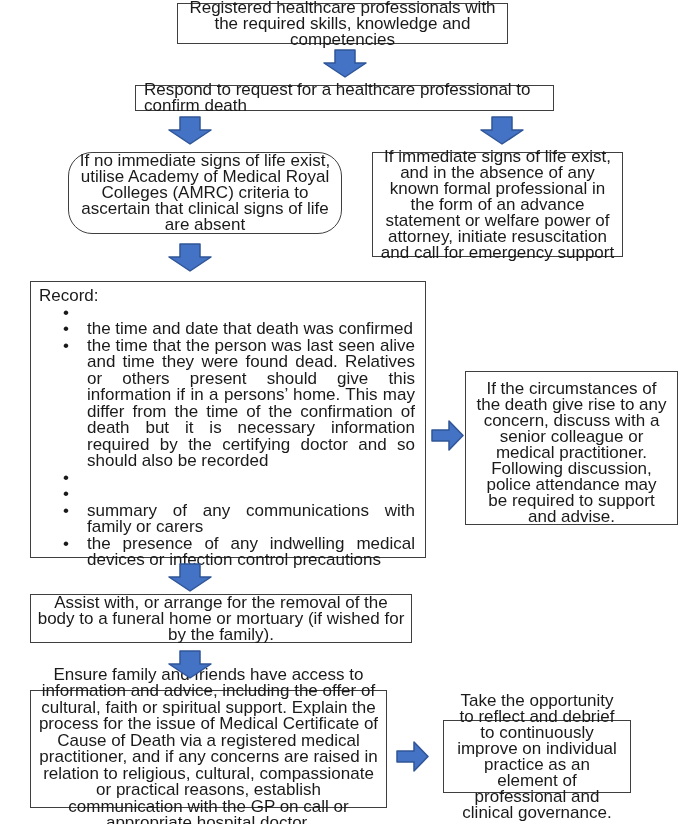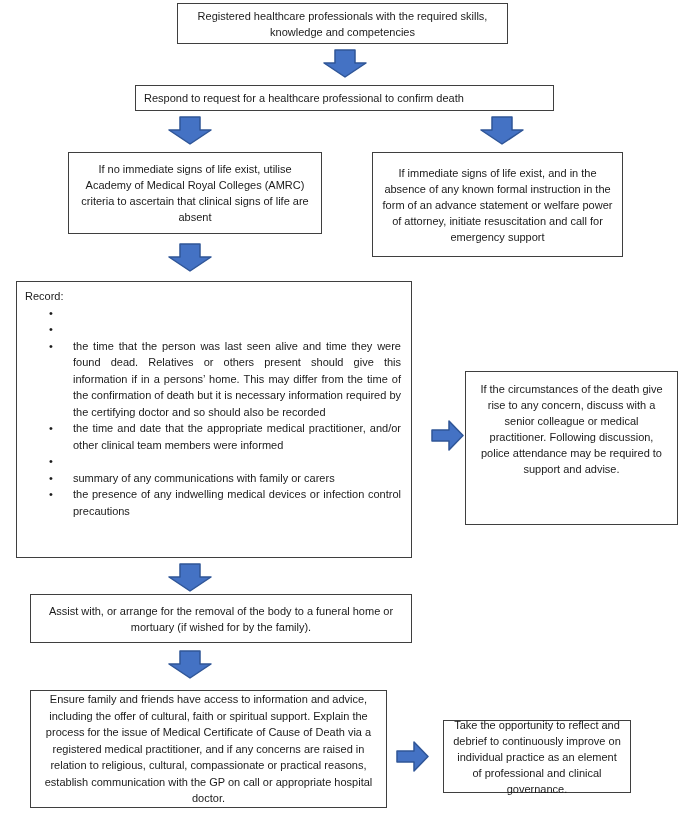--- a/index.html
+++ b/index.html
@@ -2,43 +2,43 @@
 <html style="--arrow-fill: #4472c4; --arrow-stroke: #2f5597; --box-border: #3f3f3f;"><head>
 <meta charset="utf-8">
 <style>
   html, body { margin: 0; padding: 0; background: #ffffff; }
   #canvas {
     position: relative;
     width: 681px;
     height: 824px;
     background: #ffffff;
     font-family: "Liberation Sans", sans-serif;
-    font-size: 11px;
+    font-size: 17px;
     line-height: 16px;
     color: #1a1a1a;
   }
   .box {
     position: absolute;
     border: 1px solid var(--box-border, #3f3f3f);
     background: #ffffff;
     box-sizing: border-box;
   }
   .center-box {
     display: flex;
     align-items: center;
     justify-content: center;
     text-align: center;
     padding: 3px 8px;
   }
   .b-start   { left: 177px; top: 3px;   width: 331px; height: 41px; }
   .b-respond { left: 135px; top: 85px;  width: 419px; height: 25px;
                display: flex; align-items: center; text-align: left; padding: 12px 8px; }
-  .b-nosigns { left: 68px;  top: 152px; width: 254px; height: 82px; }
+  .b-nosigns { left: 68px;  top: 152px; width: 274px; height: 82px; border-radius: 24px; }
   .b-signs   { left: 372px; top: 152px; width: 251px; height: 105px; line-height: 16px; padding: 2px 6px; }
-  .b-record  { left: 16px;  top: 281px; width: 396px; height: 277px;
+  .b-record  { left: 30px;  top: 281px; width: 396px; height: 277px;
                padding: 6px 10px 0 8px; line-height: 16.5px; }
   .b-concern { left: 465px; top: 371px; width: 213px; height: 154px;
                text-align: center; padding: 9px 10px 0 10px; }
   .b-removal { left: 30px;  top: 594px; width: 382px; height: 49px; padding: 18px 5px; }
   .b-family  { left: 30px;  top: 690px; width: 357px; height: 118px; padding: 4px 6px; line-height: 16.5px; }
   .b-reflect { left: 443px; top: 720px; width: 188px; height: 73px; }
   .bullet { display: flex; text-align: justify; }
   .bullet .dot { flex: 0 0 48px; padding-left: 24px; box-sizing: border-box; }
   .bullet .bt { flex: 1; }
   .arrow { position: absolute; }
@@ -68,38 +68,38 @@
 
   <div class="box b-respond">
     <span>Respond to request for a healthcare professional to confirm death</span>
   </div>
 
   <div class="box b-nosigns center-box">
     <span>If no immediate signs of life exist, utilise Academy of Medical Royal Colleges (AMRC) criteria to ascertain that clinical signs of life are absent</span>
   </div>
 
   <div class="box b-signs center-box">
-    <span>If immediate signs of life exist, and in the absence of any known formal instruction in the form of an advance statement or welfare power of attorney, initiate resuscitation and call for emergency support</span>
+    <span>If immediate signs of life exist, and in the absence of any known formal professional in the form of an advance statement or welfare power of attorney, initiate resuscitation and call for emergency support</span>
   </div>
 
   <div class="box b-record">
     <div>Record:</div>
     <div class="bullet">
       <span class="dot">•</span>
     </div>
     <div class="bullet">
       <span class="dot">•</span>
+      <span class="bt">the time and date that death was confirmed</span>
     </div>
     <div class="bullet">
       <span class="dot">•</span>
       <span class="bt">the time that the person was last seen alive and time they were found dead. Relatives or others present should give this information if in a persons’ home. This may differ from the time of the confirmation of death but it is necessary information required by the certifying doctor and so should also be recorded</span>
     </div>
     <div class="bullet">
       <span class="dot">•</span>
-      <span class="bt">the time and date that the appropriate medical practitioner, and/or other clinical team members were informed</span>
     </div>
     <div class="bullet">
       <span class="dot">•</span>
     </div>
     <div class="bullet">
       <span class="dot">•</span>
       <span class="bt">summary of any communications with family or carers</span>
     </div>
     <div class="bullet">
       <span class="dot">•</span>

